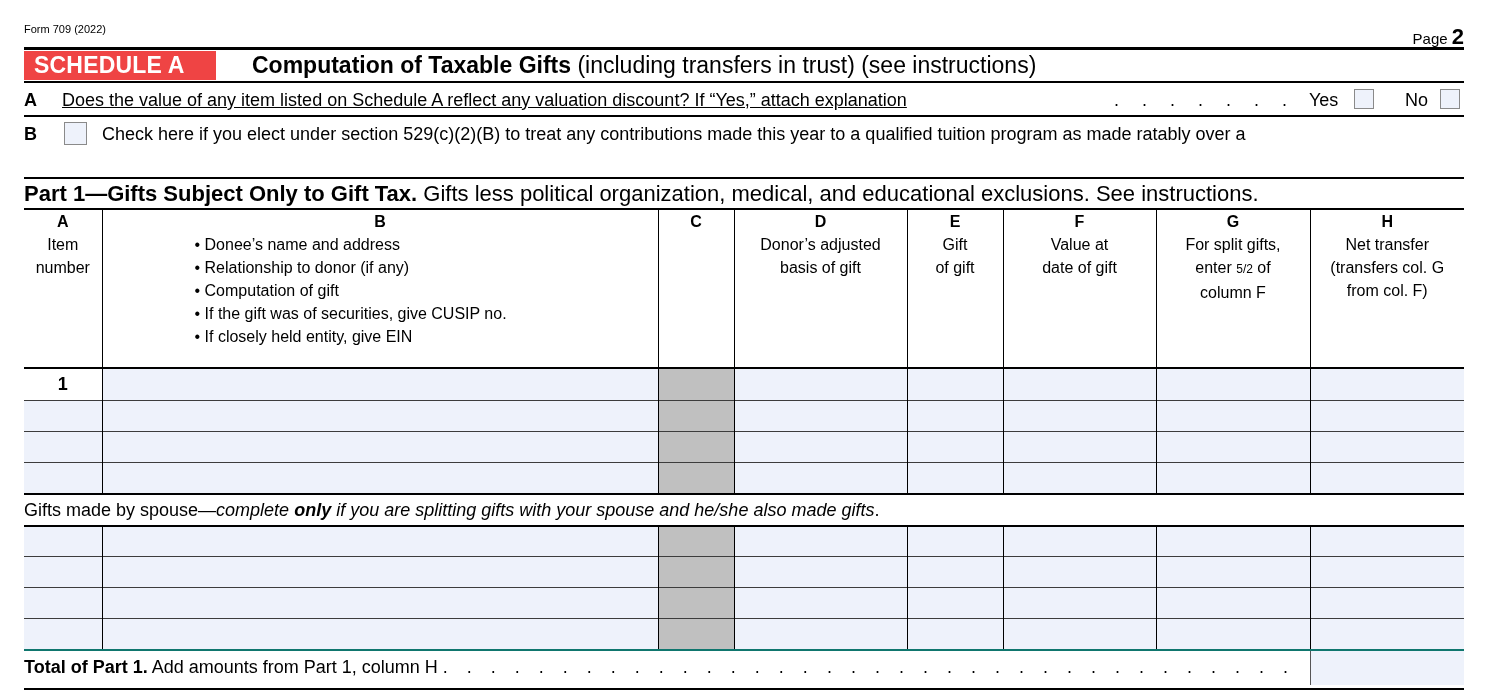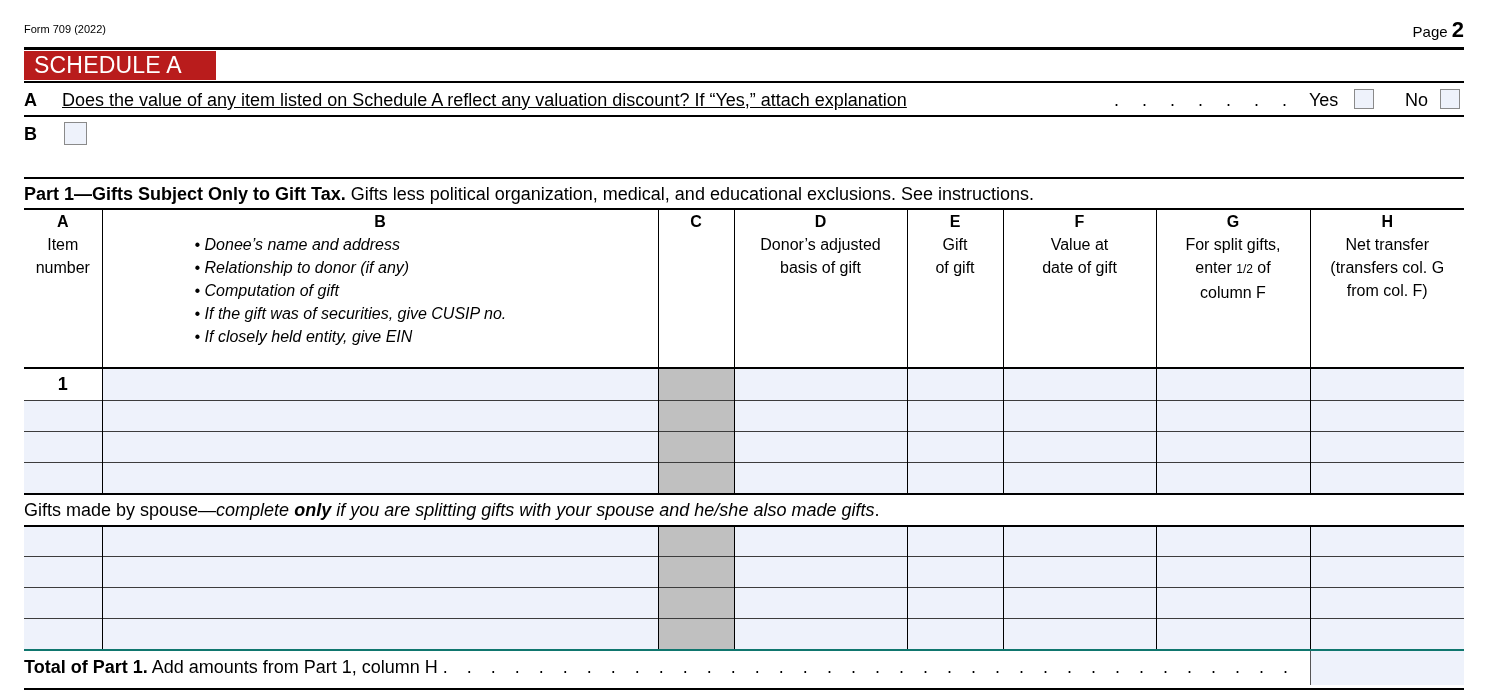--- a/index.html
+++ b/index.html
@@ -1,37 +1,37 @@
 <!DOCTYPE html>
 <html><head>
 <meta charset="utf-8">
 <style>
   html,body{margin:0;padding:0;background:#fff;}
   body{width:1494px;height:692px;position:relative;overflow:hidden;font-family:"Liberation Sans",sans-serif;color:#000;}
   .abs{position:absolute;}
   .form-id{left:24px;top:23px;font-size:11px;}
-  .page-num{right:30px;top:17px;font-size:15px;text-align:center;}
+  .page-num{right:30px;top:24px;font-size:15px;text-align:center;}
   .page-num b{font-size:22px;font-weight:bold;}
   .rule{position:absolute;left:24px;width:1440px;background:#000;}
   .sched-bar{left:24px;top:50px;height:30px;width:1440px;}
-  .sched-box{position:absolute;left:0;top:1px;width:192px;height:29px;background:#b91c1c;color:#fff;font-weight:normal;font-size:23px;line-height:29px;padding-left:10px;box-sizing:border-box;letter-spacing:0.2px;}
+  .sched-box{position:absolute;left:0;top:1px;width:192px;height:29px;background:#ef4444;color:#fff;font-weight:bold;font-size:23px;line-height:29px;padding-left:10px;box-sizing:border-box;letter-spacing:0.2px;}
   .sched-title{position:absolute;left:228px;top:1px;font-size:23px;line-height:29px;white-space:nowrap;}
   .sched-title b{font-weight:bold;}
   .line-a{left:24px;top:88px;width:1440px;height:24px;font-size:18px;line-height:24px;text-decoration:underline;}
   .lbl{font-weight:bold;display:inline-block;}
   .cb{display:inline-block;width:20px;height:20px;border:1px solid #8a8a8a;background:#eef2fb;box-sizing:border-box;vertical-align:middle;}
   .line-b{left:24px;top:120px;width:1440px;font-size:18px;line-height:28px;}
-  .part1{left:24px;top:181px;font-size:18px;line-height:26px;white-space:nowrap;}
+  .part1{left:24px;top:181px;font-size:22px;line-height:26px;white-space:nowrap;}
   table.grid{position:absolute;left:24px;top:210px;border-collapse:collapse;table-layout:fixed;width:1440px;}
   table.grid td,table.grid th{padding:0;border-left:1px solid #000;font-weight:normal;vertical-align:top;}
   table.grid td:first-child,table.grid th:first-child{border-left:none;}
   .hdr th{height:158px;font-size:16px;line-height:23px;text-align:center;padding-top:17px;box-sizing:border-box;}
   .hdr th .col-letter{font-weight:bold;display:block;}
   .hdr th.bcol{text-align:left;}
-  .bcol ul{margin:0;padding:0 0 0 92px;list-style:none;font-style:italic;}
+  .bcol ul{margin:0;padding:0 0 0 92px;list-style:none;}
   .bcol ul li::before{content:"\2022\00a0";}
   .bcol .col-letter{text-align:center;}
   tr.data td{height:31px;background:#eef2fb;border-top:1px solid #3c3c3c;box-sizing:border-box;}
   tr.data td.shade{background:#c0c0c0;}
   tr.data td.num{background:#fff;font-weight:bold;font-size:18px;text-align:center;line-height:31px;}
   tr.first td{border-top:2px solid #000;}
   tr.spouse td{height:30px;border-left:none;border-top:2px solid #000;font-size:18px;line-height:30px;background:#fff;}
   tr.total td{height:34px;border-top:2px solid #0f766e;font-size:18px;line-height:32px;background:#fff;}
   tr.total td.amt{background:#eef2fb;border-left:1px solid #555;}
   .bot{position:absolute;left:24px;top:688px;width:1440px;height:2px;background:#000;}
@@ -39,37 +39,39 @@
 </style>
 </head>
 <body>
 
 <div class="abs form-id">Form 709 (2022)</div>
 <div class="abs page-num"><span>Page</span> <b>2</b></div>
 
 <div class="rule" style="top:47px;height:3px;"></div>
 <div class="abs sched-bar">
   <div class="sched-box">SCHEDULE A</div>
+  <div class="sched-title"><b>Computation of Taxable Gifts</b><span> (including transfers in trust) (see instructions)</span></div>
 </div>
 <div class="rule" style="top:81px;height:2px;"></div>
 
 <div class="abs line-a">
   <span class="lbl" style="width:38px;">A</span><span>Does the value of any item listed on Schedule A reflect any valuation discount? If “Yes,” attach explanation</span>
   <span style="position:absolute;left:1090px;letter-spacing:9px;">. . . . . . .</span>
   <span style="position:absolute;left:1285px;">Yes</span>
   <span class="cb" style="position:absolute;left:1330px;top:1px;"></span>
   <span style="position:absolute;left:1381px;">No</span>
   <span class="cb" style="position:absolute;left:1416px;top:1px;"></span>
 </div>
 <div class="rule" style="top:115px;height:2px;"></div>
 
 <div class="abs line-b">
   <span class="lbl" style="position:absolute;left:0;">B</span>
   <span class="cb" style="position:absolute;left:40px;top:2px;width:23px;height:23px;"></span>
   <div style="padding-left:78px;">
+    <div>Check here if you elect under section 529(c)(2)(B) to treat any contributions made this year to a qualified tuition program as made ratably over a</div>
   </div>
 </div>
 <div class="rule" style="top:177px;height:2px;"></div>
 
 <div class="abs part1"><b>Part 1—Gifts Subject Only to Gift Tax.</b><span> Gifts less political organization, medical, and educational exclusions. See instructions.</span></div>
 <div class="rule" style="top:208px;height:2px;"></div>
 
 <table class="grid">
   <colgroup>
     <col style="width:78px">
@@ -112,21 +114,21 @@
           <div>of gift</div>
         </th>
     <th>
           <span class="col-letter">F</span>
           <div>Value at</div>
           <div>date of gift</div>
         </th>
     <th>
           <span class="col-letter">G</span>
           <div>For split gifts,</div>
-          <div><span>enter </span><span style="font-size:12px;">1/2</span><span> of</span></div>
+          <div><span>enter </span><span style="font-size:12px;">5/2</span><span> of</span></div>
           <div>column F</div>
         </th>
     <th>
           <span class="col-letter">H</span>
           <div>Net transfer</div>
           <div>(transfers col. G</div>
           <div>from col. F)</div>
         </th>
   </tr>
 

